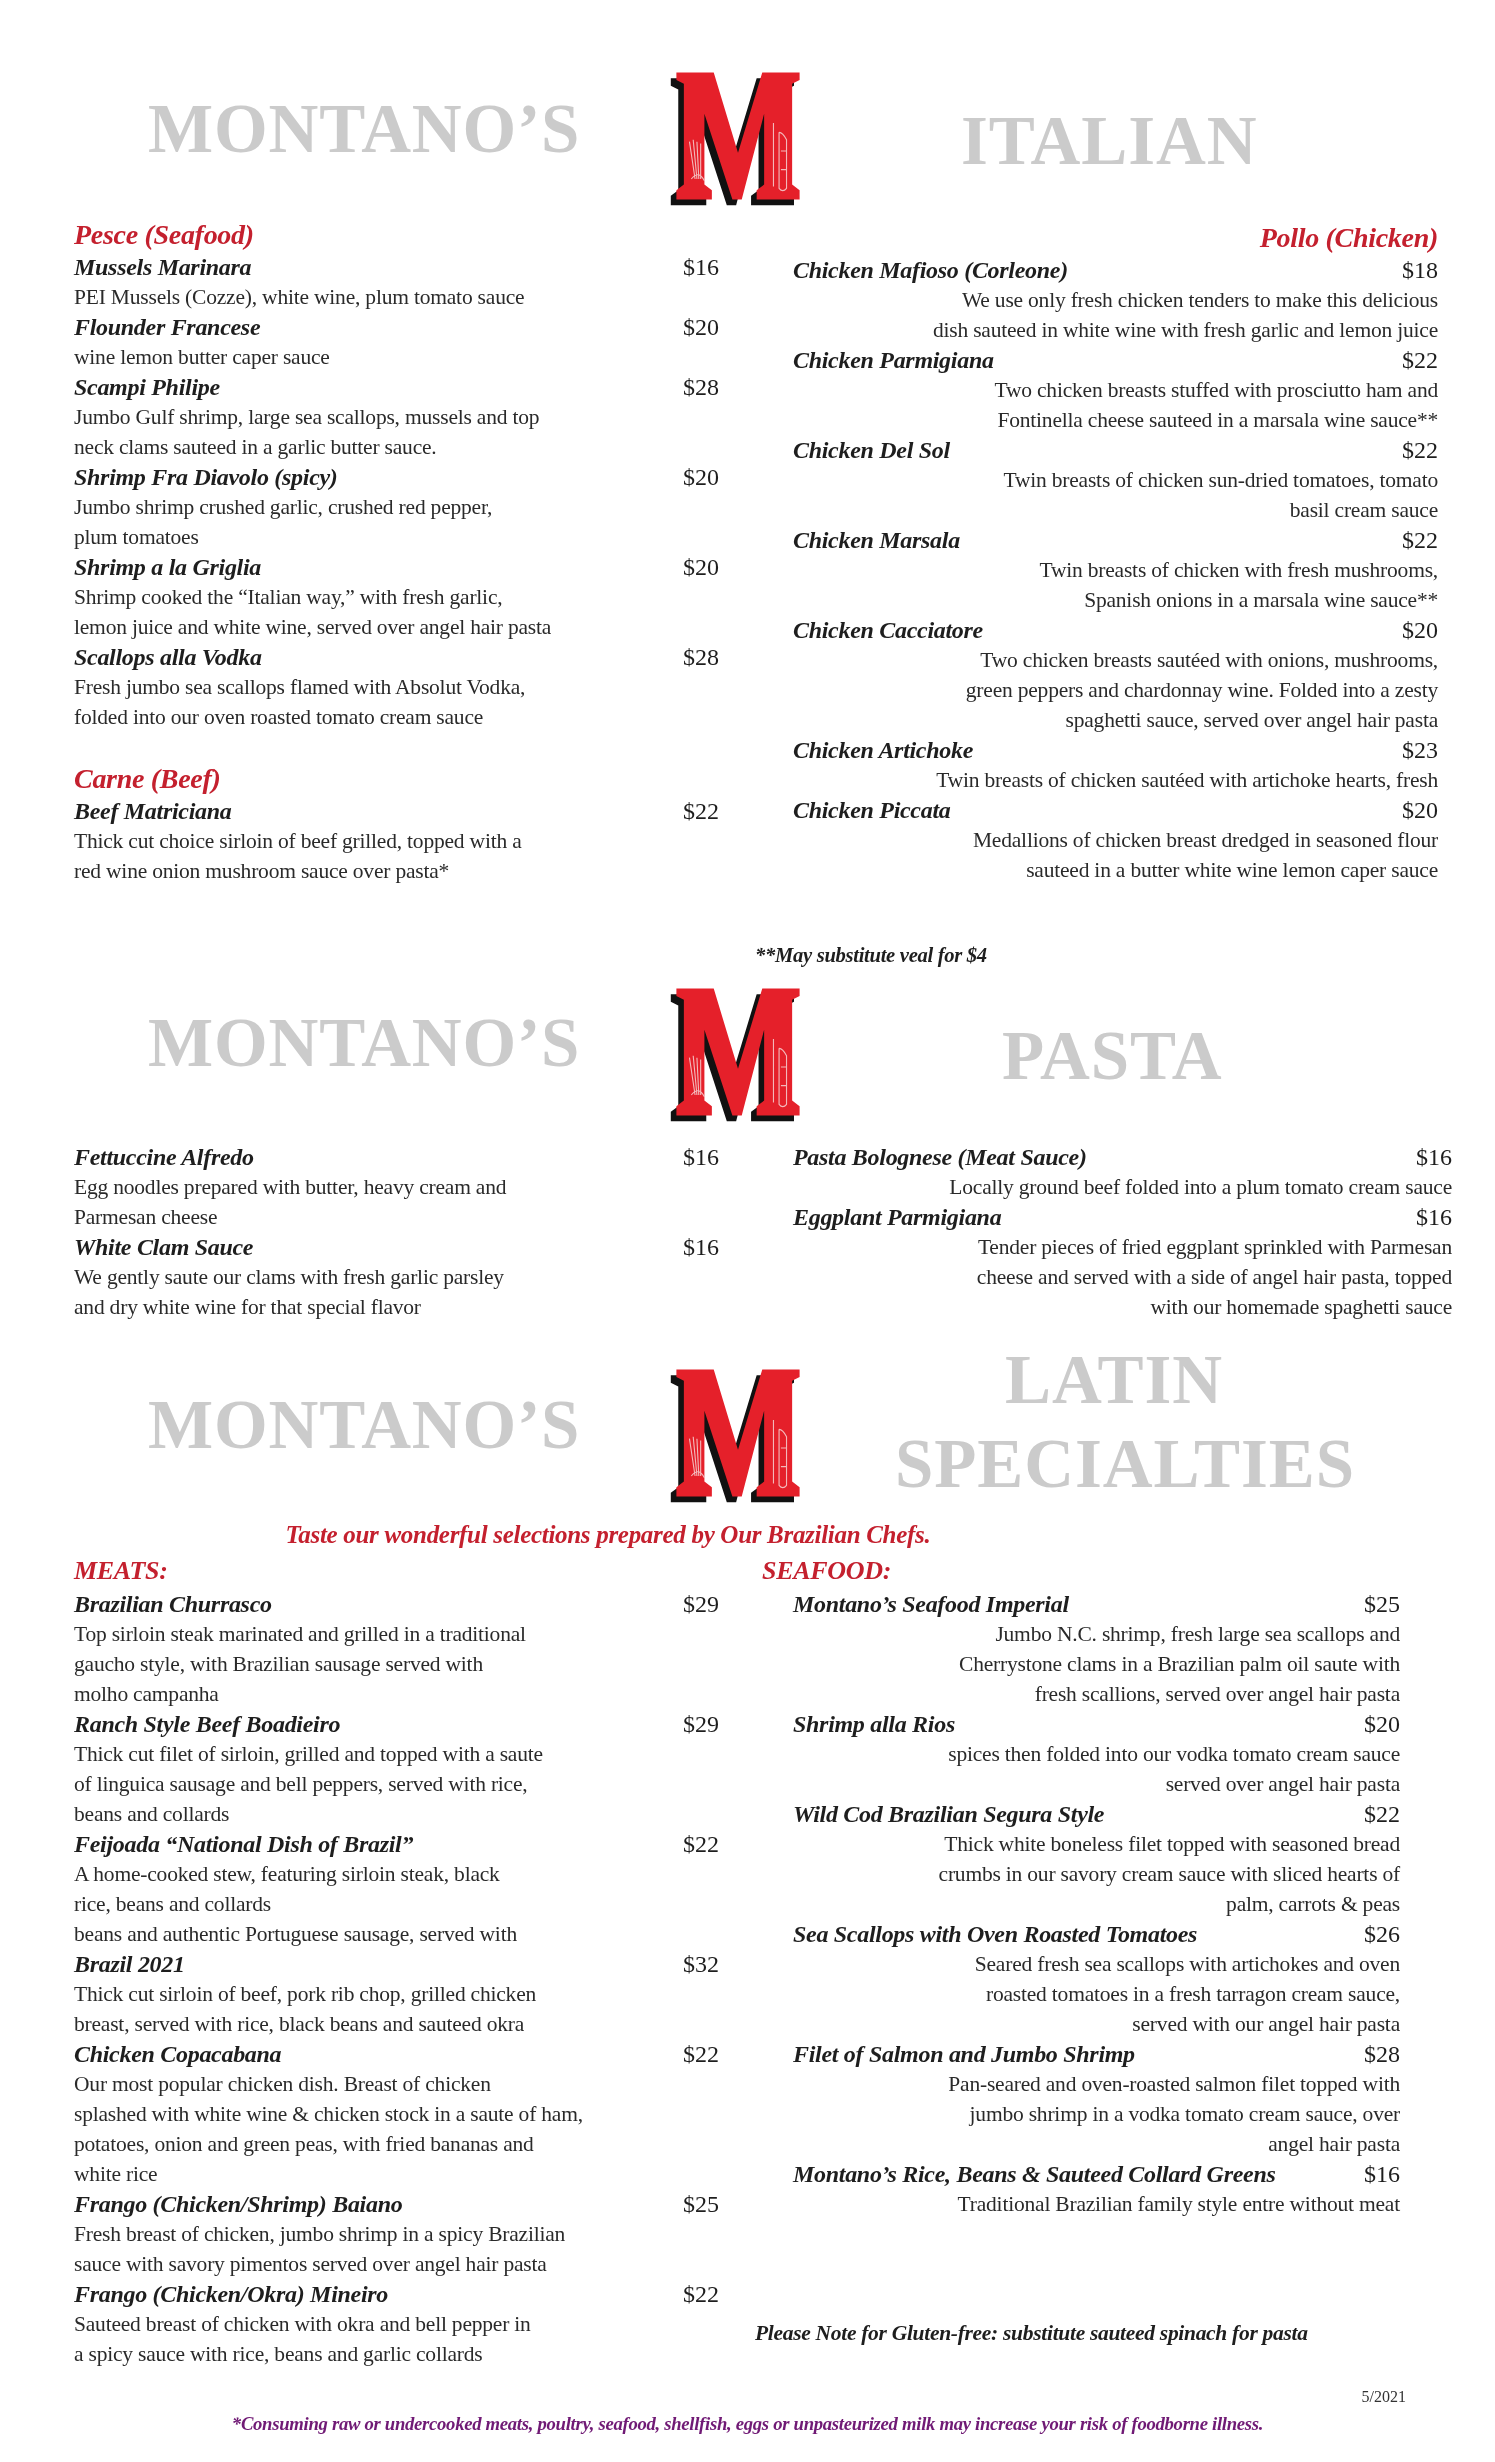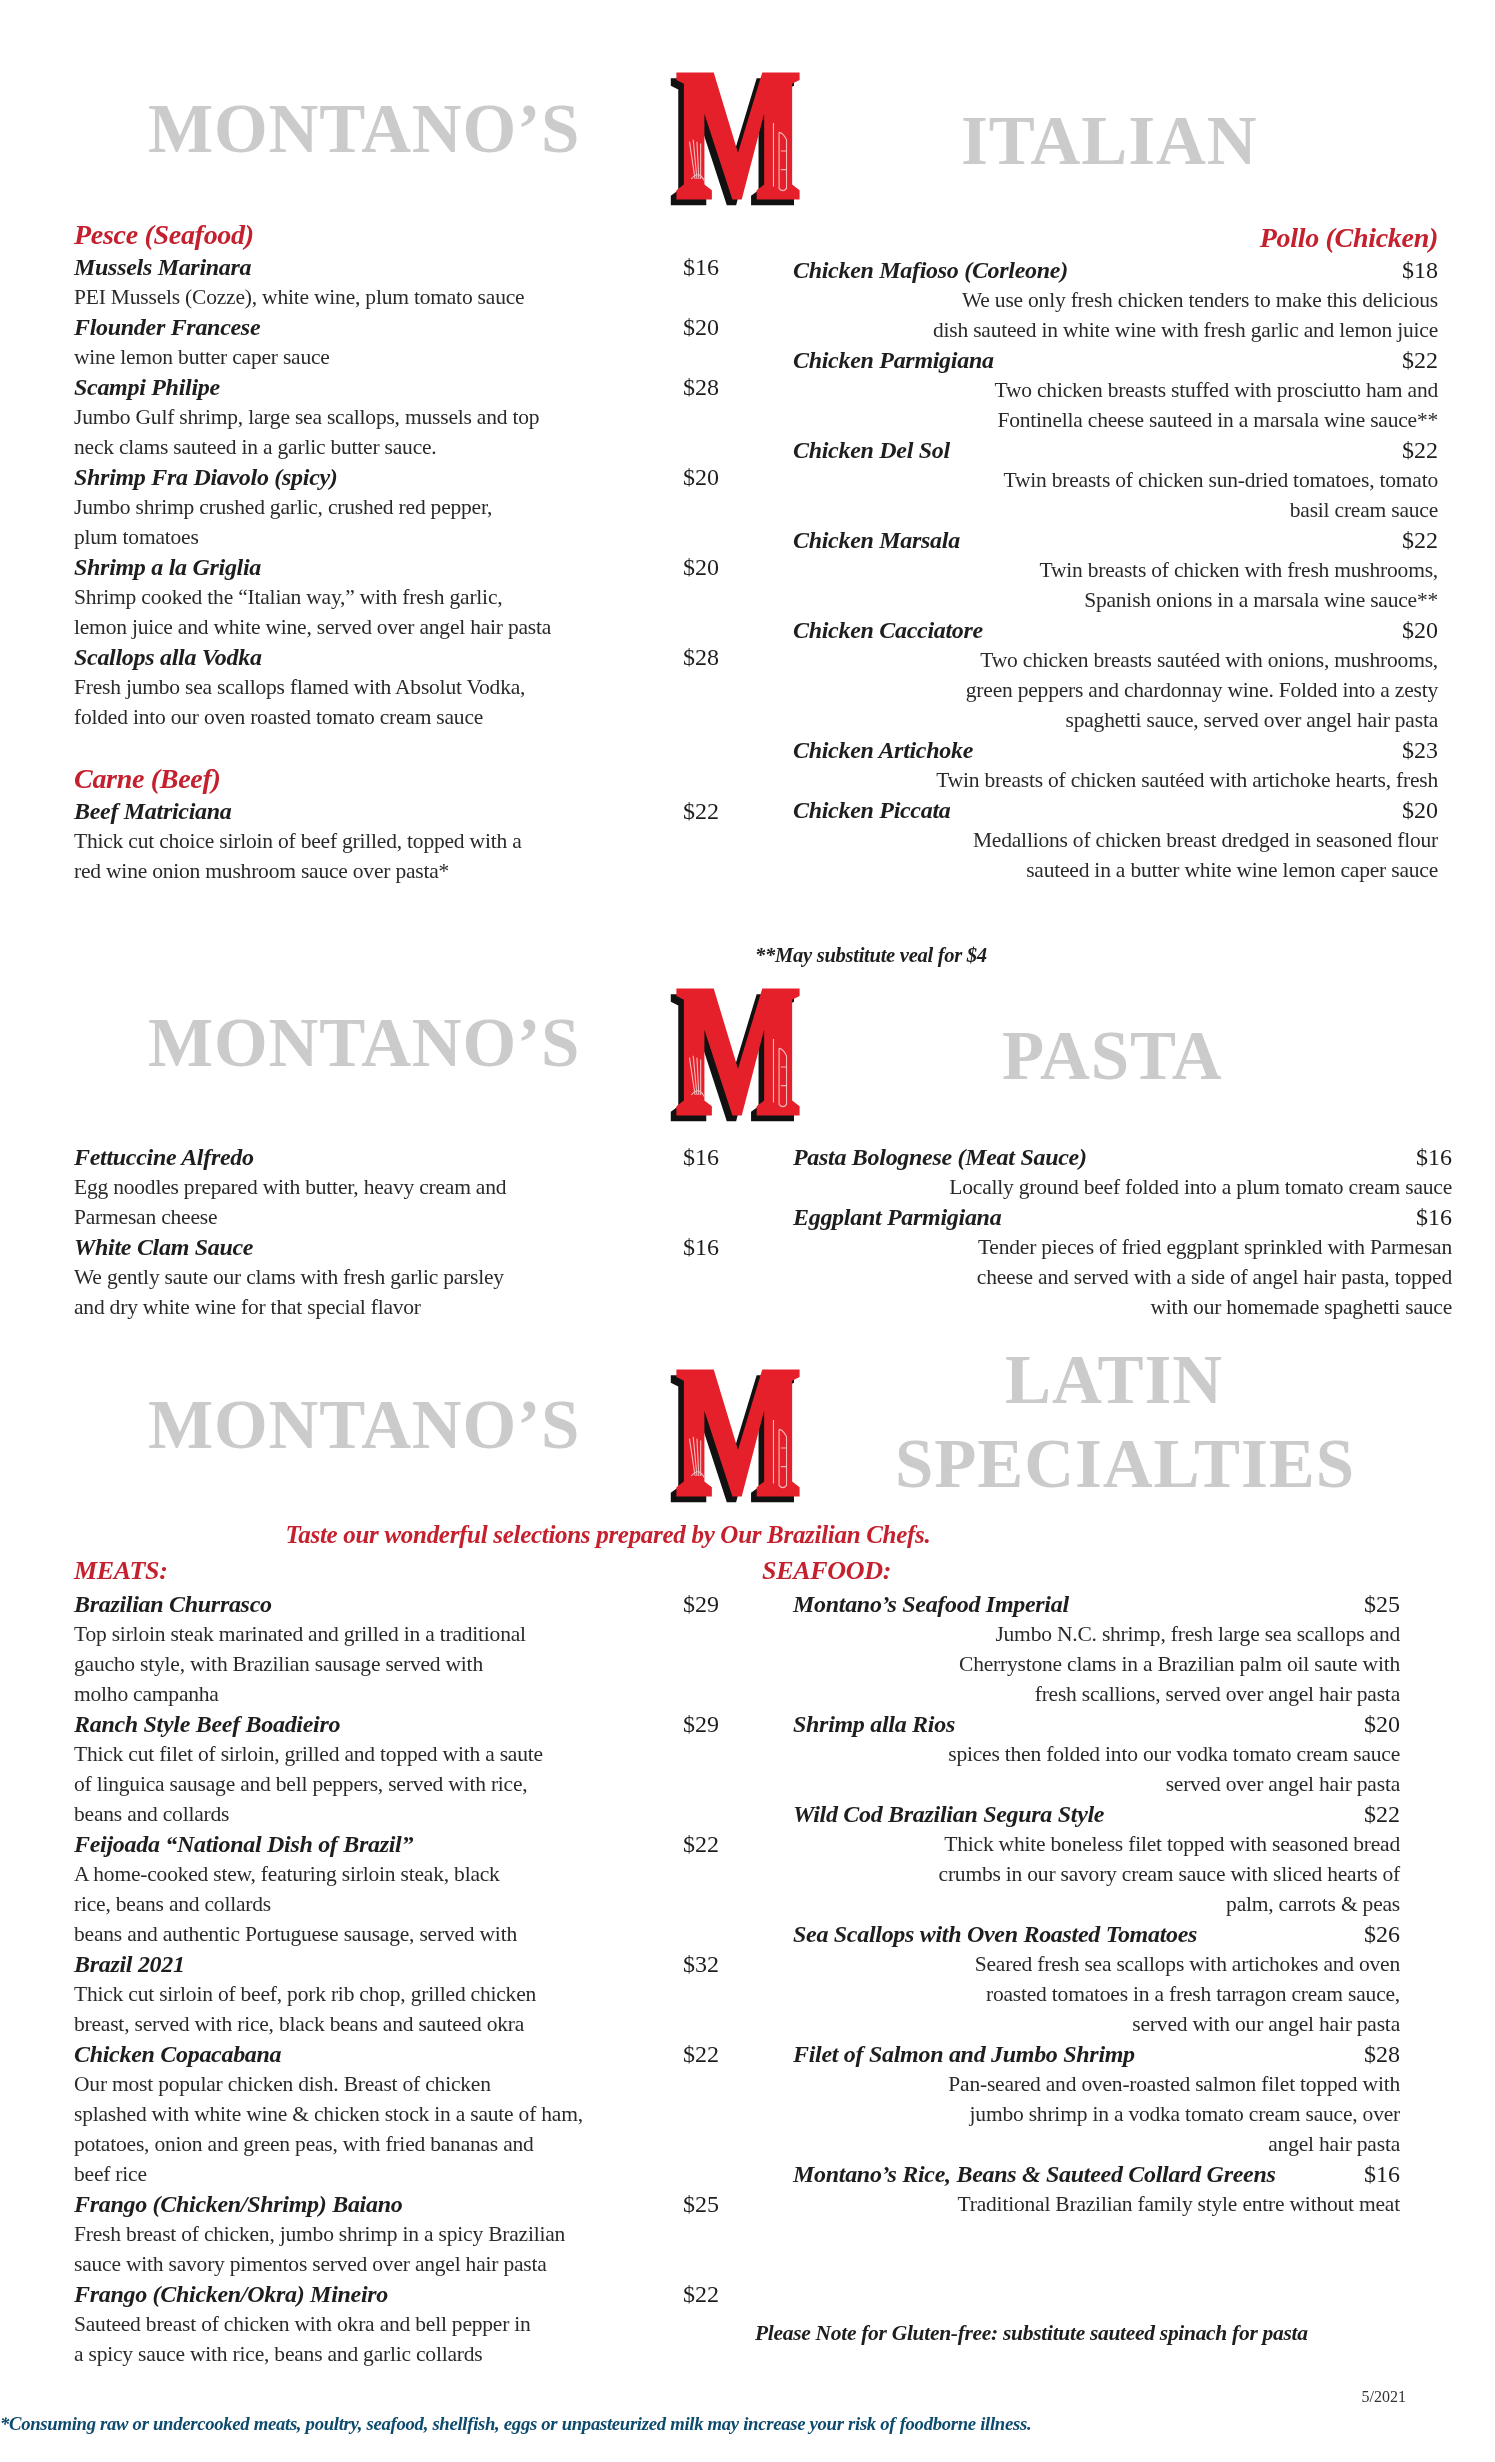--- a/index.html
+++ b/index.html
@@ -24,21 +24,21 @@
   .item-head { display: flex; justify-content: space-between; align-items: baseline; }
   .item-name { font-style: italic; font-weight: bold; font-size: 24px; line-height: 30px; color: #1e1e1e; letter-spacing: -0.3px; }
   .item-price { font-size: 24px; line-height: 30px; color: #1e1e1e; padding-right: 0; }
   .item-desc { font-size: 21.5px; line-height: 30px; color: #2a2a2a; letter-spacing: -0.2px; }
   .spacer { height: 30px; }
 
   .note { position: absolute; font-style: italic; font-weight: bold; font-size: 20.6px; color: #1e1e1e; letter-spacing: -0.3px; }
   .tagline { position: absolute; left: 0; width: 1216px; text-align: center; font-style: italic; font-weight: bold; color: #c4202e; font-size: 25px; letter-spacing: -0.3px; }
   .subcat { position: absolute; font-style: italic; font-weight: bold; color: #c4202e; font-size: 26px; letter-spacing: -0.3px; text-align: right; }
   .date { position: absolute; right: 89px; top: 2388px; font-size: 16px; color: #333; }
-  .footer { position: absolute; left: 0; width: 1495px; top: 2413px; font-style: italic; font-weight: bold; font-size: 18.7px; color: #0c4a6e; letter-spacing: -0.3px; }
+  .footer { position: absolute; left: 0; width: 1495px; top: 2413px; text-align: center; font-style: italic; font-weight: bold; font-size: 18.7px; color: #701a75; letter-spacing: -0.3px; }
 </style>
 </head>
 <body>
 
 <div class="banner-word" style="left:148px; top:95px;">MONTANO’S</div>
 <div class="logo" style="left:663px; top:67px;">
   <svg viewBox="0 0 160 150" width="150" height="140">
     <g transform="translate(-6,6)" fill="#111">
       <path d="M14 6 H54 L80 92 L106 6 H146 V14 L138 18 V126 L146 132 V142 H100 V132 L108 126 V50 L84 142 H74 L44 50 V126 L52 132 V142 H14 V132 L22 126 V18 L14 14 Z"></path>
     </g>
@@ -286,21 +286,21 @@
       <div class="item-desc">breast, served with rice, black beans and sauteed okra</div>
     </div>
     <div class="item">
       <div class="item-head">
         <span class="item-name">Chicken Copacabana</span>
         <span class="item-price">$22</span>
       </div>
       <div class="item-desc">Our most popular chicken dish. Breast of chicken</div>
       <div class="item-desc">splashed with white wine &amp; chicken stock in a saute of ham,</div>
       <div class="item-desc">potatoes, onion and green peas, with fried bananas and</div>
-      <div class="item-desc">beef rice</div>
+      <div class="item-desc">white rice</div>
     </div>
     <div class="item">
       <div class="item-head">
         <span class="item-name">Frango (Chicken/Shrimp) Baiano</span>
         <span class="item-price">$25</span>
       </div>
       <div class="item-desc">Fresh breast of chicken, jumbo shrimp in a spicy Brazilian</div>
       <div class="item-desc">sauce with savory pimentos served over angel hair pasta</div>
     </div>
     <div class="item">

